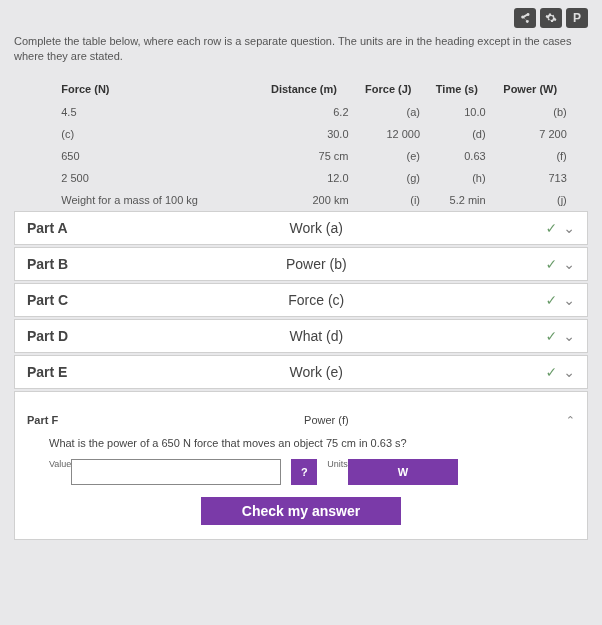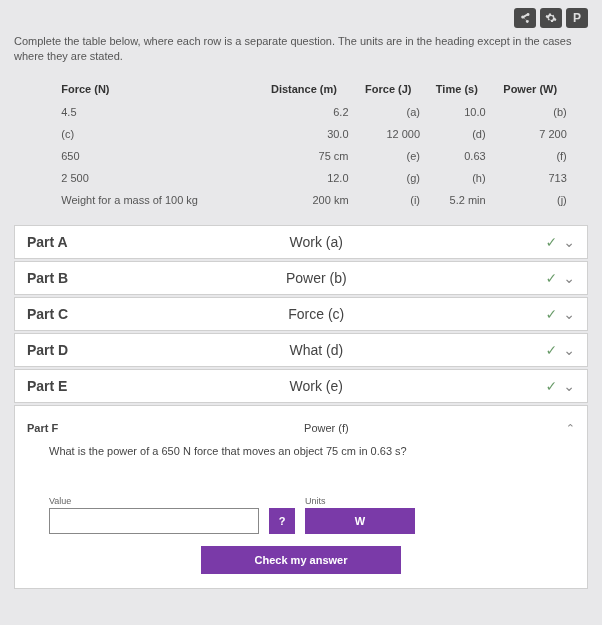--- a/index.html
+++ b/index.html
@@ -31,21 +31,21 @@
   .top-icon svg { fill: #ddd; }
   .top-icon.p-icon { font-weight: bold; color: #ddd; font-size: 12px; }
   .instructions {
     font-size: 11px;
     color: #555;
     line-height: 1.4;
     margin-bottom: 12px;
   }
   table {
     width: 94%;
-    margin: 0 auto 14px auto;
+    margin: 0 auto 0 auto;
     border-collapse: collapse;
     font-size: 11px;
     color: #444;
   }
   th {
     font-weight: bold;
     padding: 6px 4px;
     text-align: center;
     color: #333;
   }
@@ -80,40 +80,40 @@
     display: flex;
     gap: 6px;
     align-items: center;
     color: #888;
   }
   .check { color: #6a9c6a; }
   .chev { color: #888; }
   .part-open {
     background: #fff;
     border: 1px solid #d0d0d0;
-    padding: 16px 12px 14px 12px;
+    padding: 22px 12px 14px 12px;
   }
   .part-open .header {
     display: flex;
     align-items: center;
     margin-bottom: 10px;
   }
   .question {
     font-size: 11px;
     color: #444;
     margin: 8px 0 10px 22px;
   }
   .input-row {
     display: flex;
     gap: 10px;
     align-items: flex-end;
     margin-left: 22px;
     margin-bottom: 12px;
   }
-  .field-group { display: flex; flex-direction: column; margin-top: 29px; }
+  .field-group { display: flex; flex-direction: row; }
   .field-label { font-size: 9px; color: #666; margin-bottom: 2px; }
   .value-input {
     width: 210px;
     height: 26px;
     border: 1px solid #888;
     background: #fff;
     padding: 0 6px;
     font-size: 11px;
   }
   .q-btn {
@@ -141,21 +141,21 @@
     justify-content: center;
   }
   .check-btn {
     display: block;
     margin: 0 auto;
     width: 200px;
     height: 28px;
     background: #7a3aa8;
     color: #fff;
     border: none;
-    font-size: 11px;
+    font-size: 14px;
     font-weight: bold;
   }
 </style>
 </head>
 <body>
 
 <div class="top-icons">
   <div class="top-icon">
     <svg width="12" height="12" viewBox="0 0 24 24">
         <path d="M18 8a3 3 0 1 0-2.83-4H15l-6 3.5a3 3 0 1 0 0 5l6 3.5h.17A3 3 0 1 0 18 16a3 3 0 0 0-1.72.56L10.83 13a3 3 0 0 0 0-2l5.45-3.56A3 3 0 0 0 18 8z"></path>

